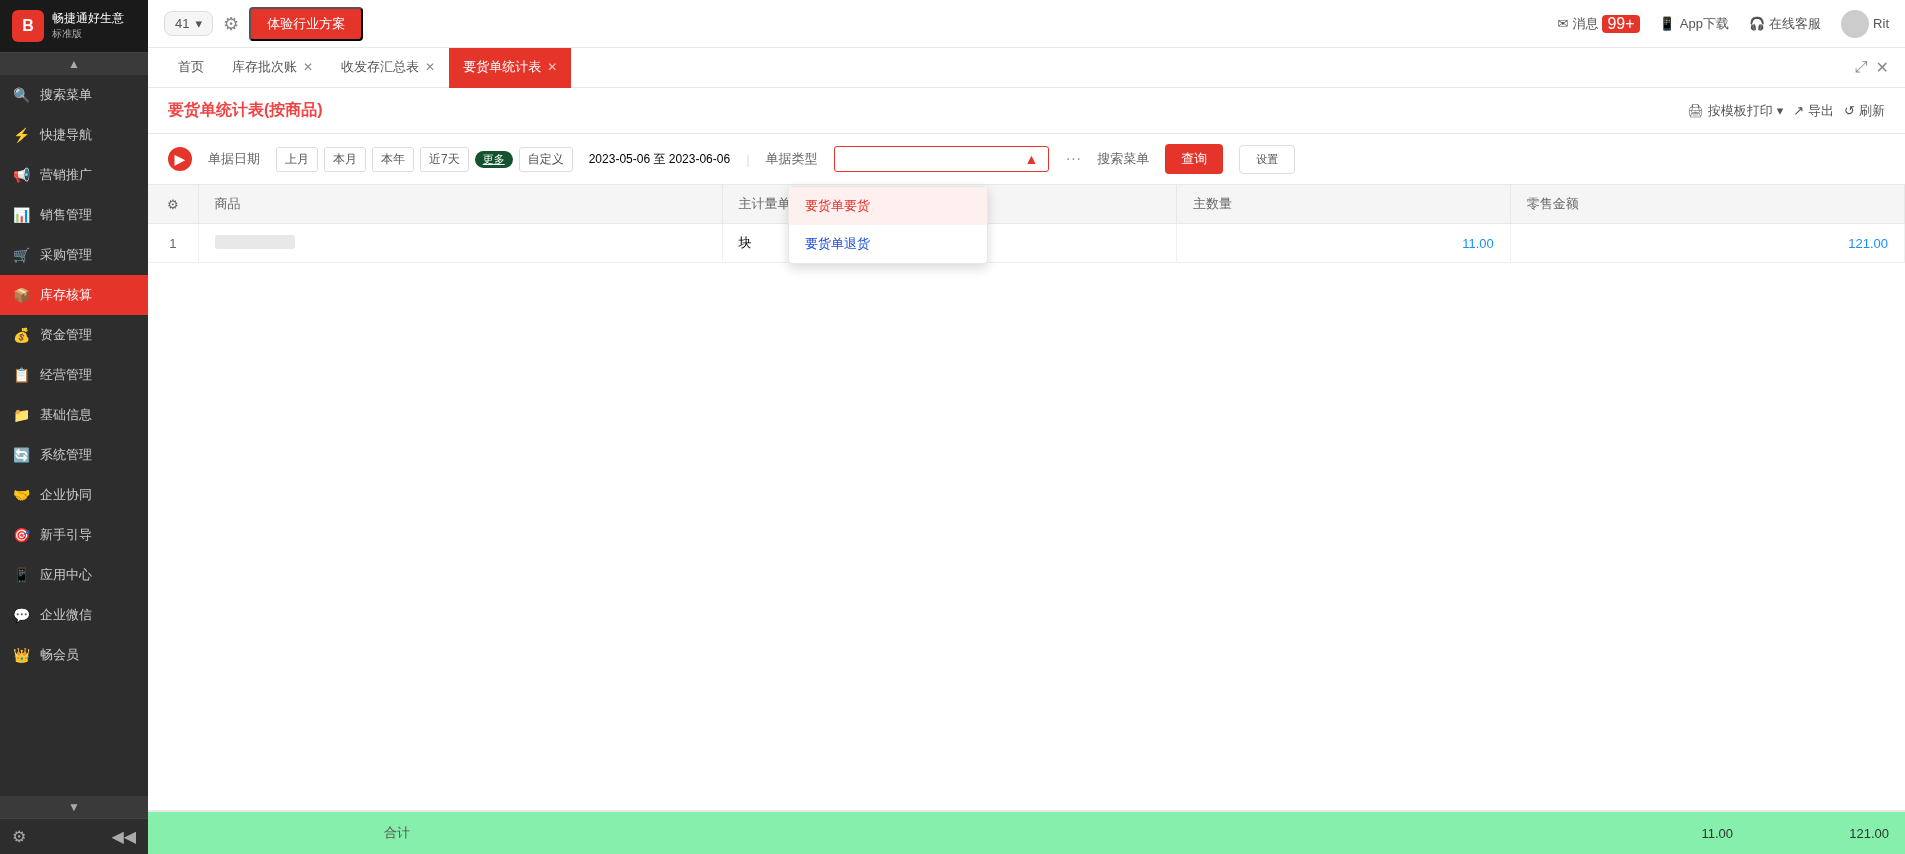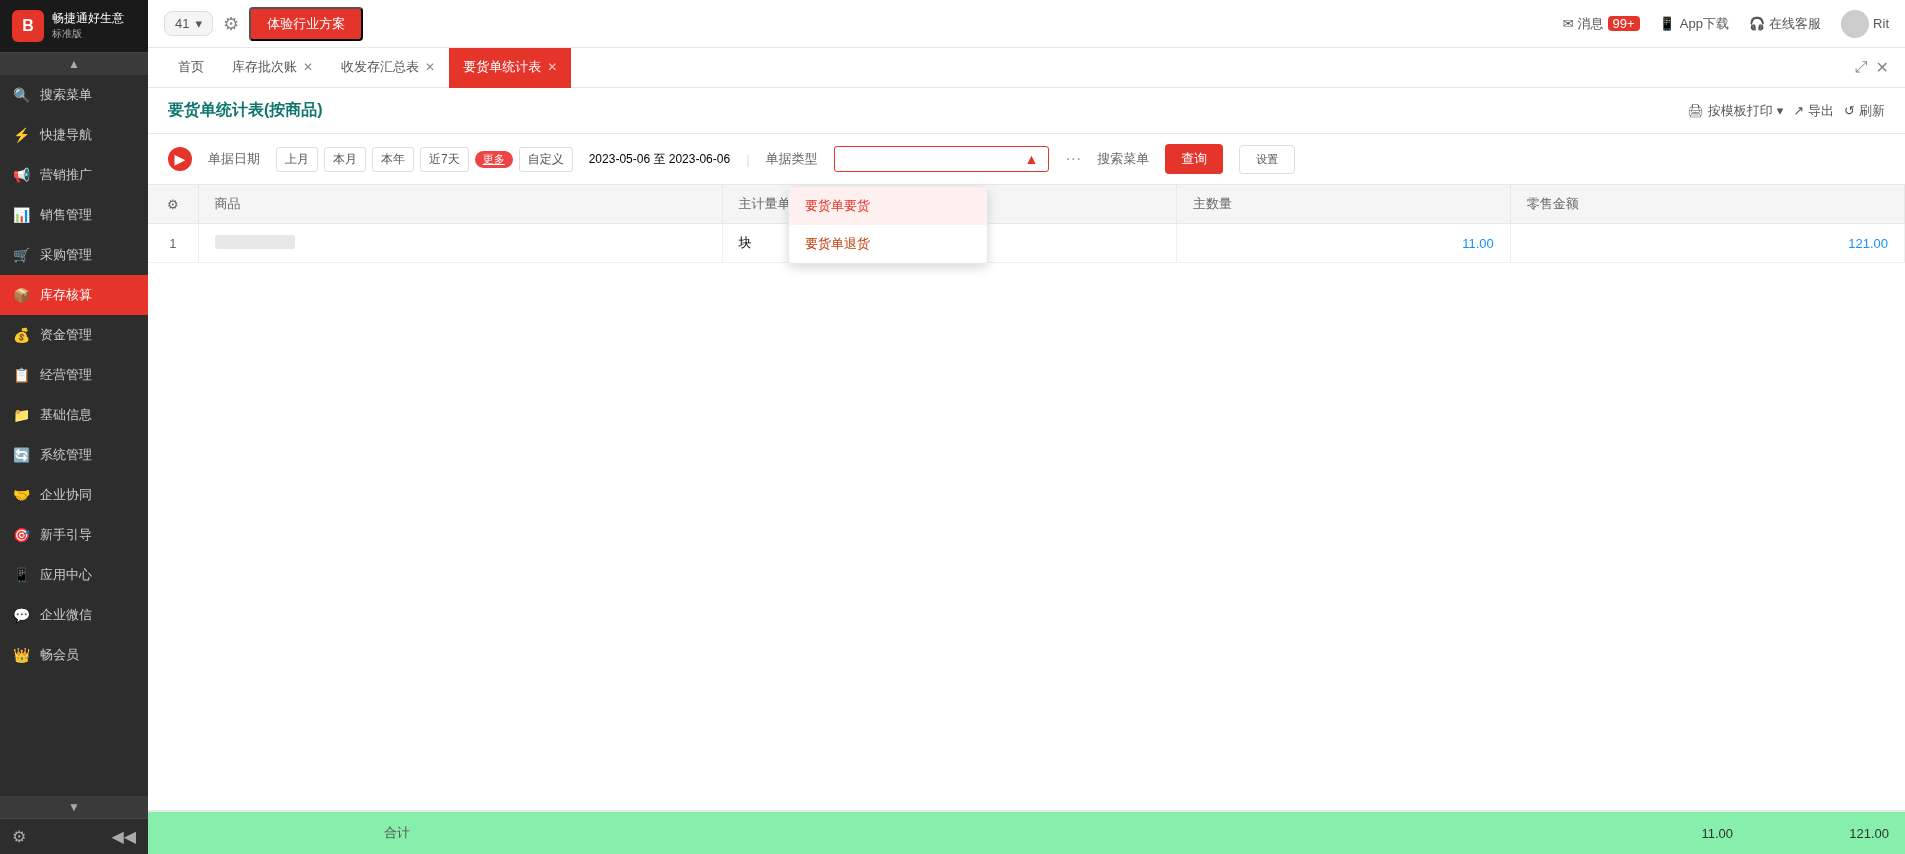--- a/index.html
+++ b/index.html
@@ -103,21 +103,21 @@
       font-size: 13px;
       cursor: pointer;
     }
     .header-right { display: flex; align-items: center; gap: 20px; font-size: 13px; color: #555; }
     .header-badge { position: relative; display: inline-flex; align-items: center; gap: 4px; cursor: pointer; }
     .badge-count {
       background: #e5342a;
       color: white;
       border-radius: 4px;
       padding: 0 5px;
-      font-size: 13px;
+      font-size: 16px;
       min-width: 20px;
       text-align: center;
     }
     .user-avatar { width: 28px; height: 28px; background: #ccc; border-radius: 50%; }
 
     
     .tab-bar {
       background: #fff;
       border-bottom: 1px solid #e8e8e8;
       display: flex;
@@ -156,21 +156,21 @@
       flex-direction: column;
     }
     .page-header {
       background: #fff;
       padding: 12px 20px;
       display: flex;
       align-items: center;
       justify-content: space-between;
       border-bottom: 1px solid #e8e8e8;
     }
-    .page-title { font-size: 16px; font-weight: bold; color: #0f766e; }
+    .page-title { font-size: 16px; font-weight: bold; color: #ef4444; }
     .page-actions { display: flex; align-items: center; gap: 10px; font-size: 13px; color: #555; }
     .page-actions .action-btn { display: flex; align-items: center; gap: 4px; cursor: pointer; }
 
     
     .filter-bar {
       background: #fff;
       padding: 10px 20px;
       display: flex;
       align-items: center;
       gap: 16px;
@@ -195,21 +195,21 @@
     .date-btn {
       padding: 3px 8px;
       border: 1px solid #ddd;
       border-radius: 3px;
       cursor: pointer;
       font-size: 12px;
       color: #555;
       background: #fff;
     }
     .date-range-badge {
-      background: #ef4444;
+      background: #14532d;
       color: white;
       border-radius: 10px;
       padding: 1px 8px;
       font-size: 11px;
       cursor: pointer;
       text-decoration: underline;
     }
     .date-range-text { color: #000000; font-size: 12px; }
     .filter-divider { color: #ddd; }
     .filter-field-label { color: #666; font-size: 13px; }
@@ -261,21 +261,21 @@
       background: white;
       border: 1px solid #e8e8e8;
       border-radius: 4px;
       box-shadow: 0 4px 12px rgba(0,0,0,0.15);
       min-width: 200px;
     }
     .dropdown-item {
       padding: 10px 16px;
       cursor: pointer;
       font-size: 13px;
-      color: #c2410c;
+      color: #1d4ed8;
     }
     .dropdown-item.selected { background: #fff0f0; color: #e5342a; }
 
     
     .table-container {
       background: #fff;
       margin: 0;
       flex: 1;
     }
     .data-table {

